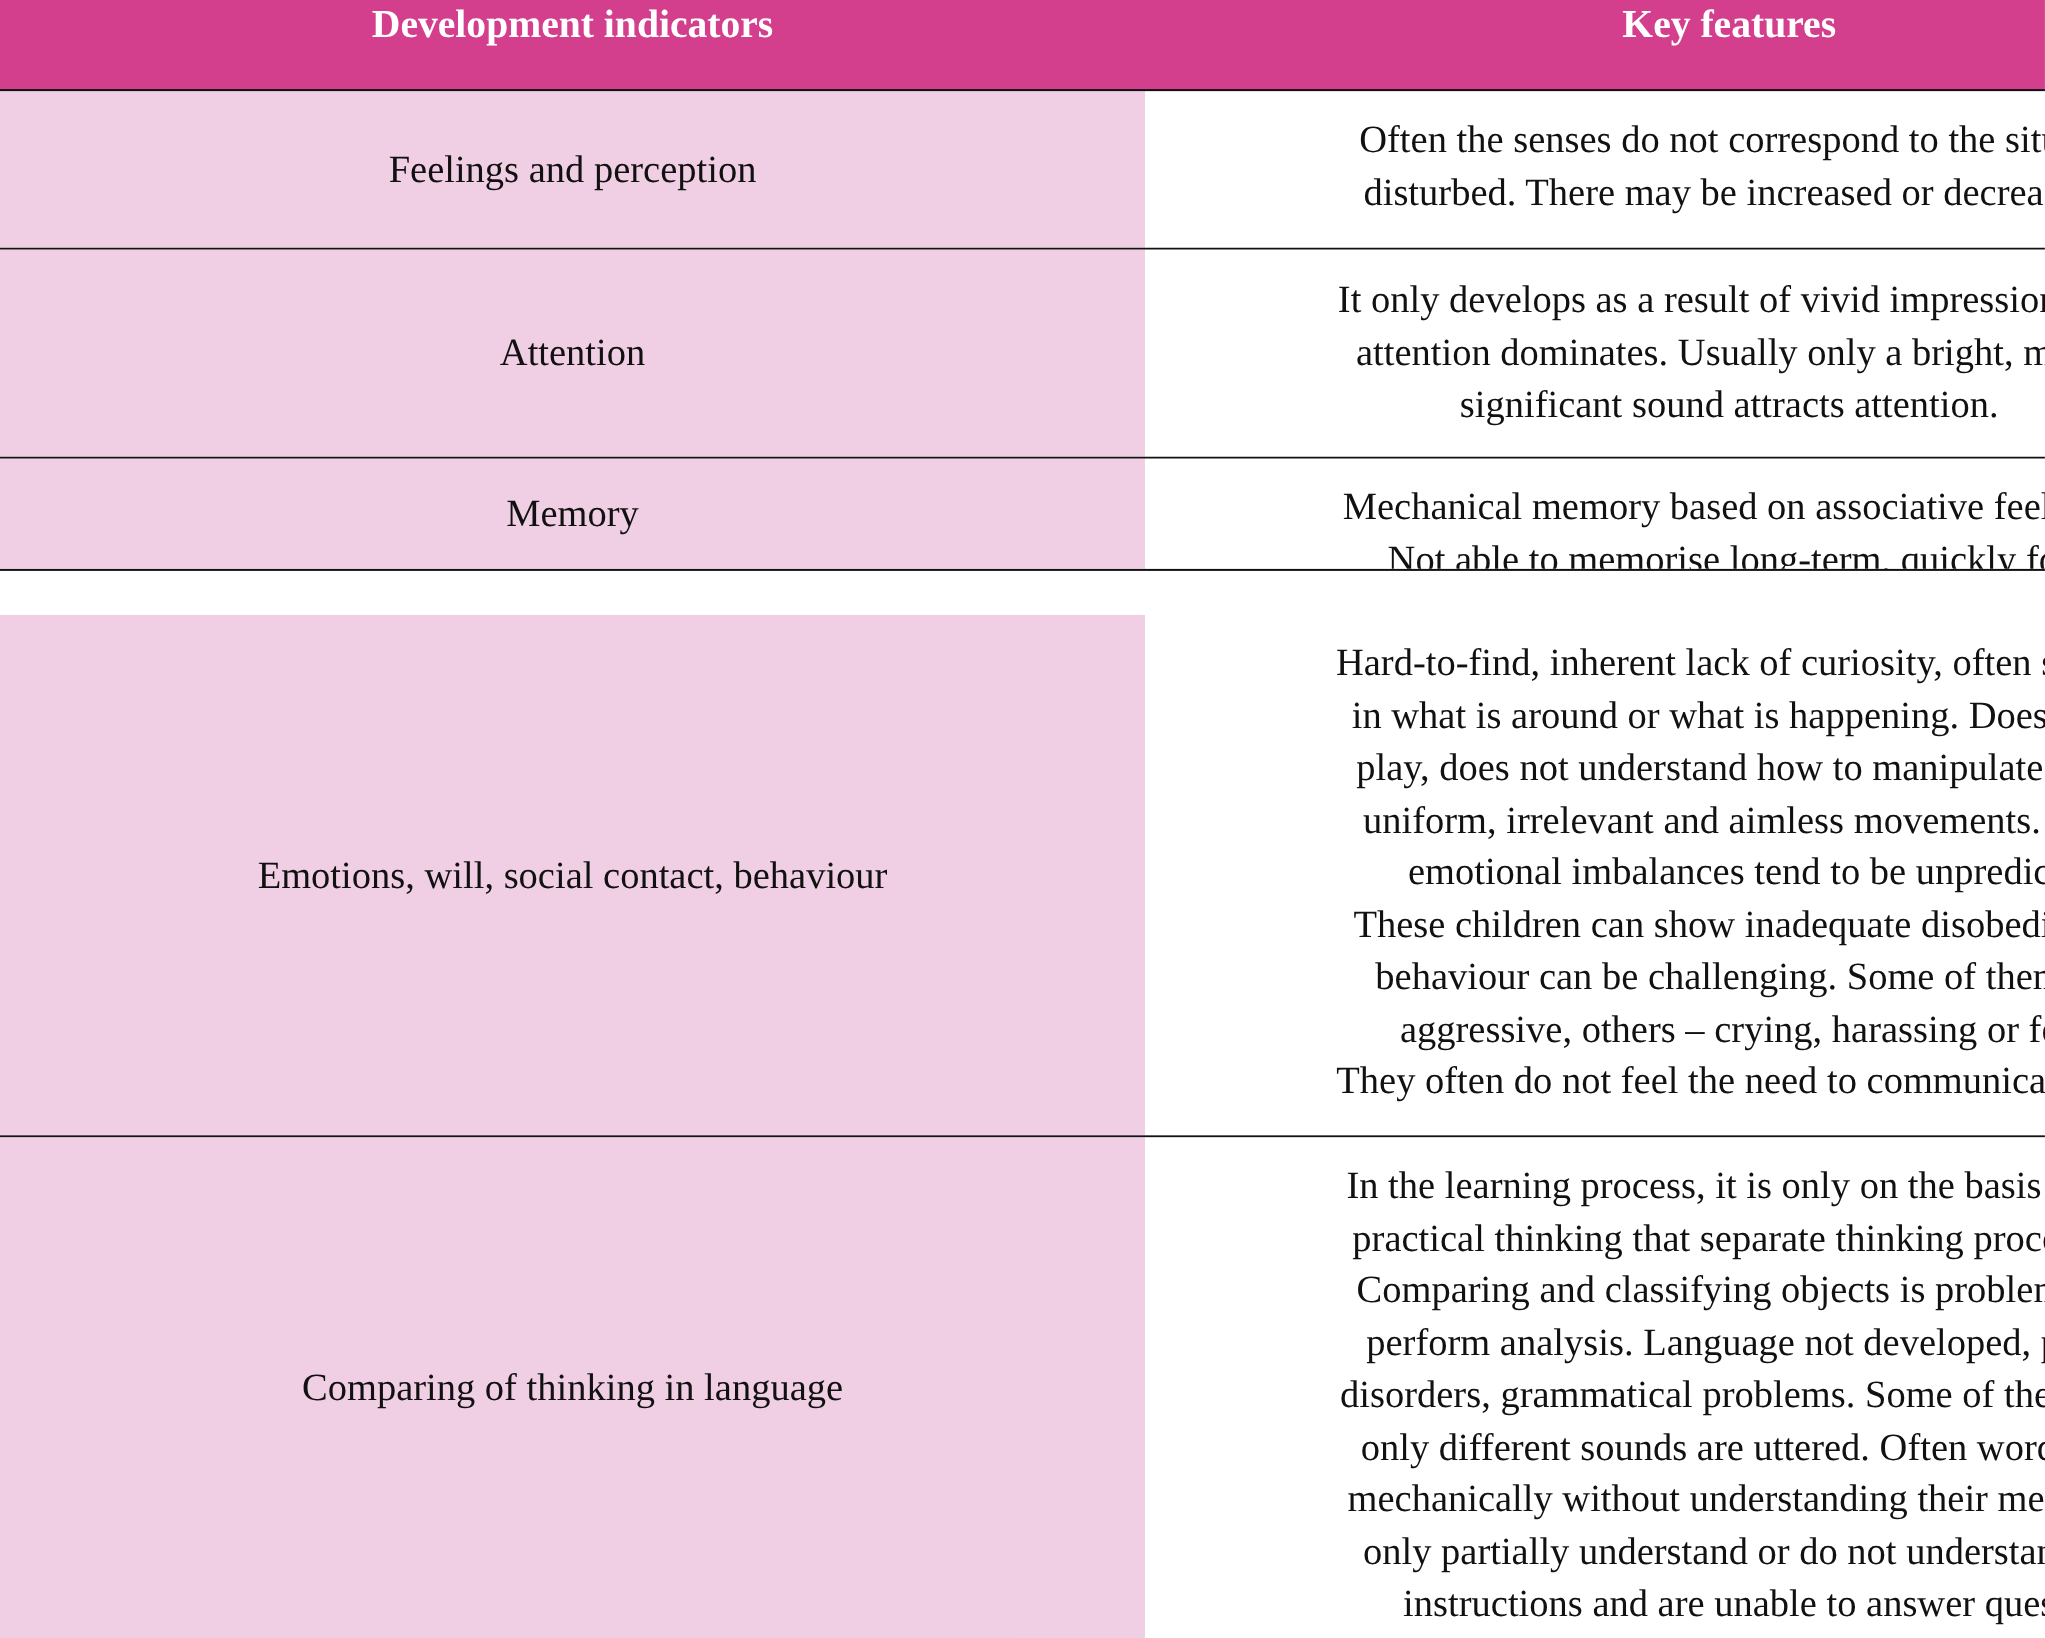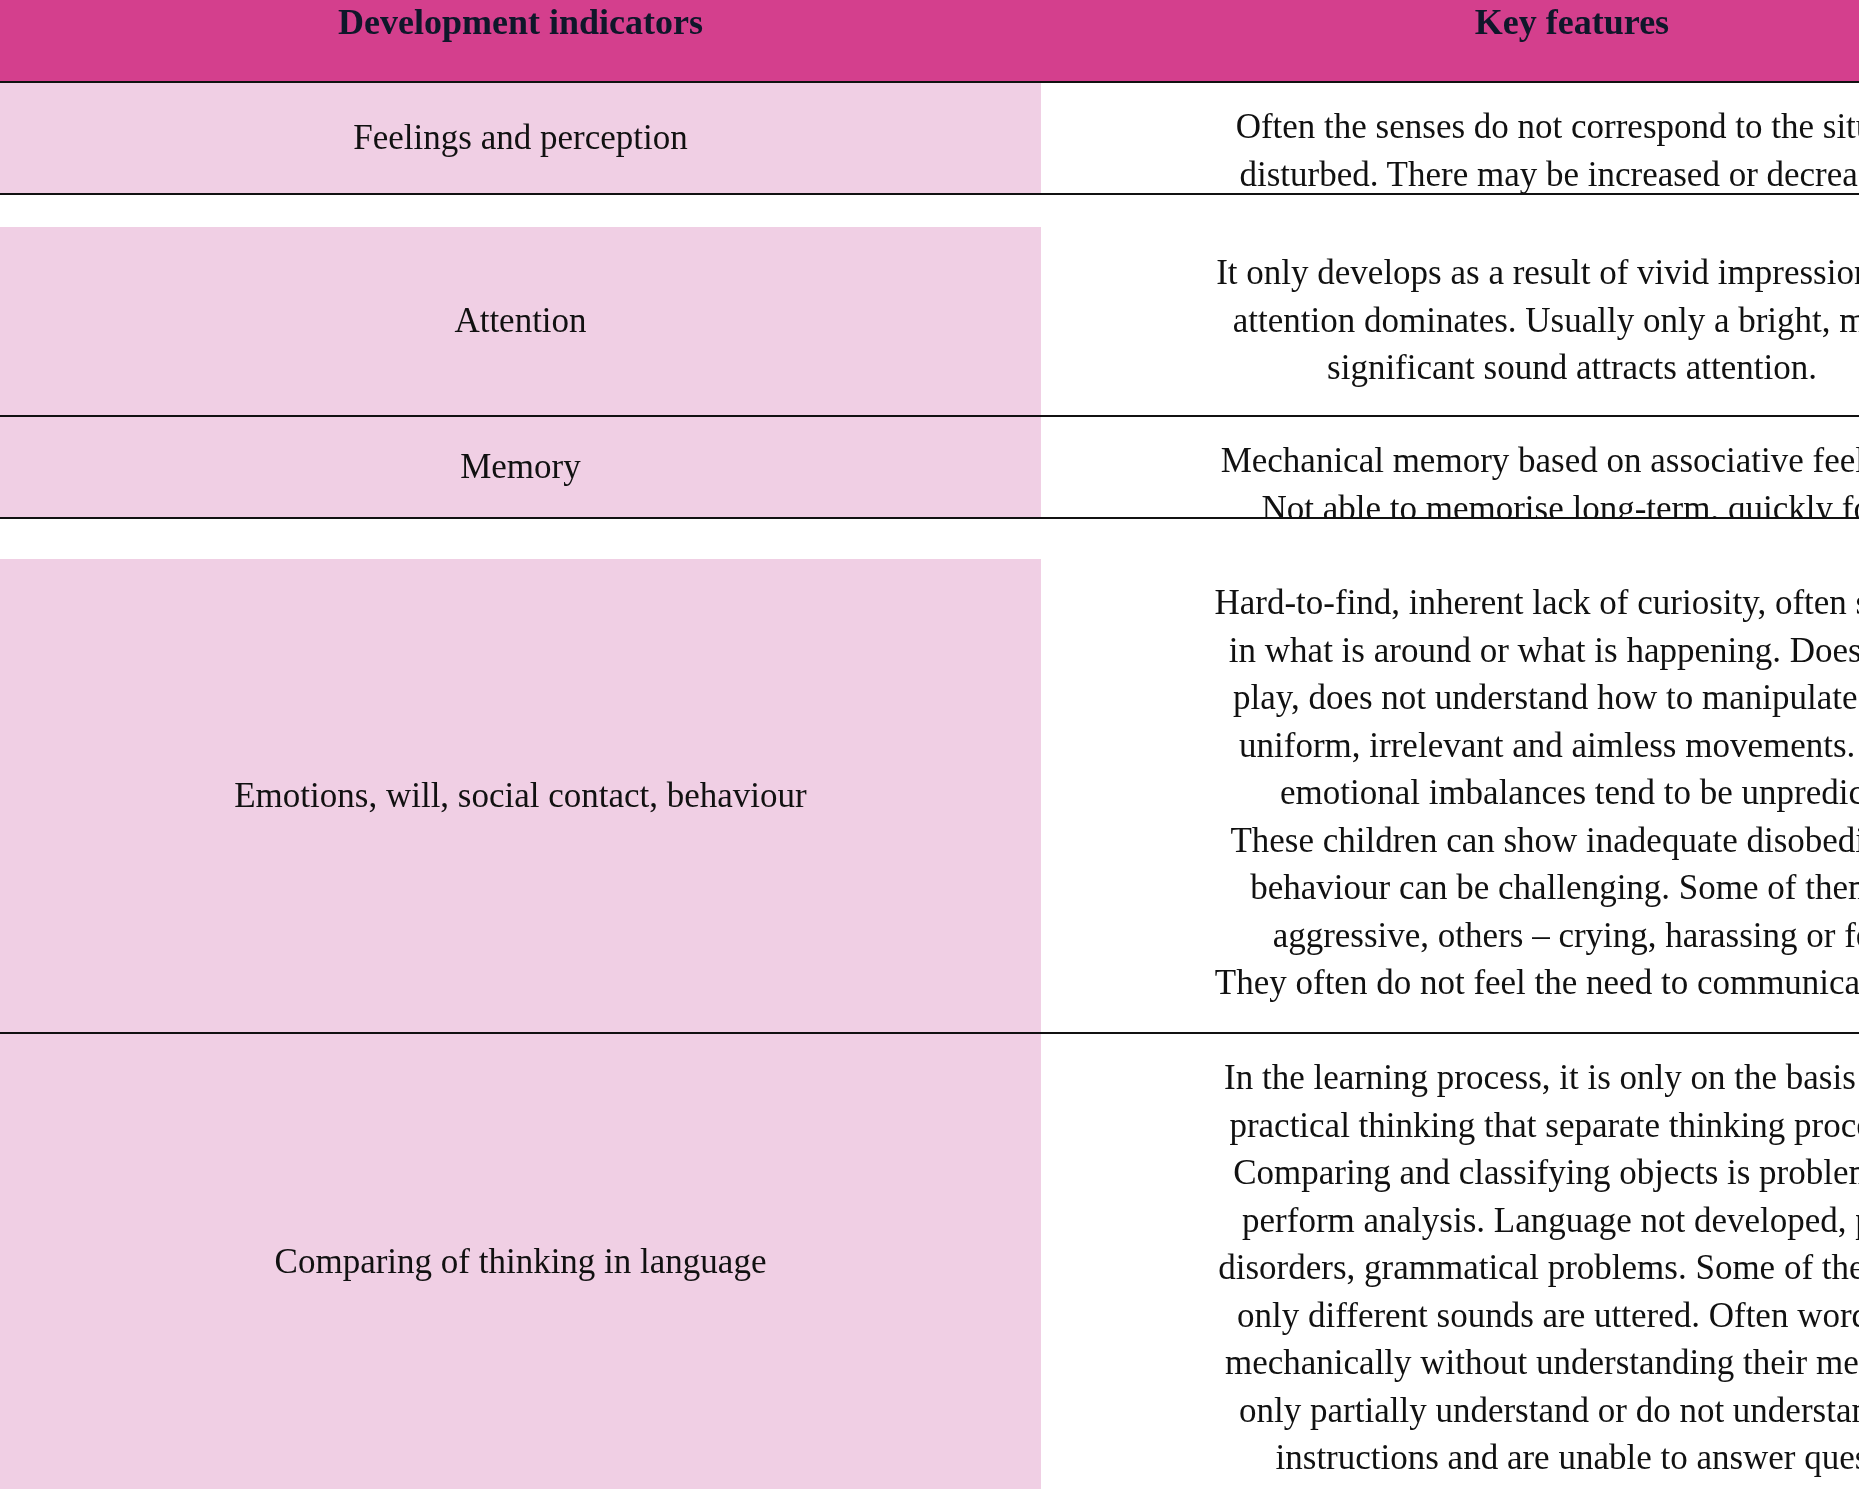--- a/index.html
+++ b/index.html
@@ -8,21 +8,21 @@
     font-family:"Liberation Serif","DejaVu Serif",serif; color:#111111;
     position:relative;
   }
   .table { position:absolute; left:0; top:0; width:1859px; height:1489px; }
   .header {
     position:absolute; left:0; top:0; width:1859px; height:83px;
     background:#d43f8d; border-bottom:2px solid #111;
     box-sizing:border-box;
   }
   .hcell {
-    position:absolute; top:0; height:81px; color:#0f172a; font-weight:bold;
+    position:absolute; top:0; height:81px; color:#ffffff; font-weight:bold;
     font-size:36px; text-align:center; line-height:44px;
   }
   .hcell.left { left:0; width:1041px; }
   .hcell.right { left:1041px; width:1062px; }
   .row { position:absolute; left:0; width:1859px; box-sizing:border-box; border-bottom:2px solid #111; }
   .row.last { border-bottom:none; }
   .lcell {
     position:absolute; left:0; top:0; bottom:0; width:1041px; background:#f0cfe4;
     display:flex; align-items:center; justify-content:center;
     font-size:35px; text-align:center;
@@ -37,21 +37,21 @@
 </style>
 </head>
 <body>
 
 <div class="table">
   <div class="header">
     <div class="hcell left">Development indicators</div>
     <div class="hcell right">Key features</div>
   </div>
 
-  <div class="row" style="top:83px;height:112px;">
+  <div class="row" style="top:83px;height:144px;">
     <div class="lcell">Feelings and perception</div>
     <div class="rcell">
       <div class="lines" style="top:20px;">
         <span class="line">Often the senses do not correspond to the situati</span>
         <span class="line">disturbed. There may be increased or decreased</span>
       </div>
     </div>
   </div>
 
   <div class="row" style="top:227px;height:190px;">

